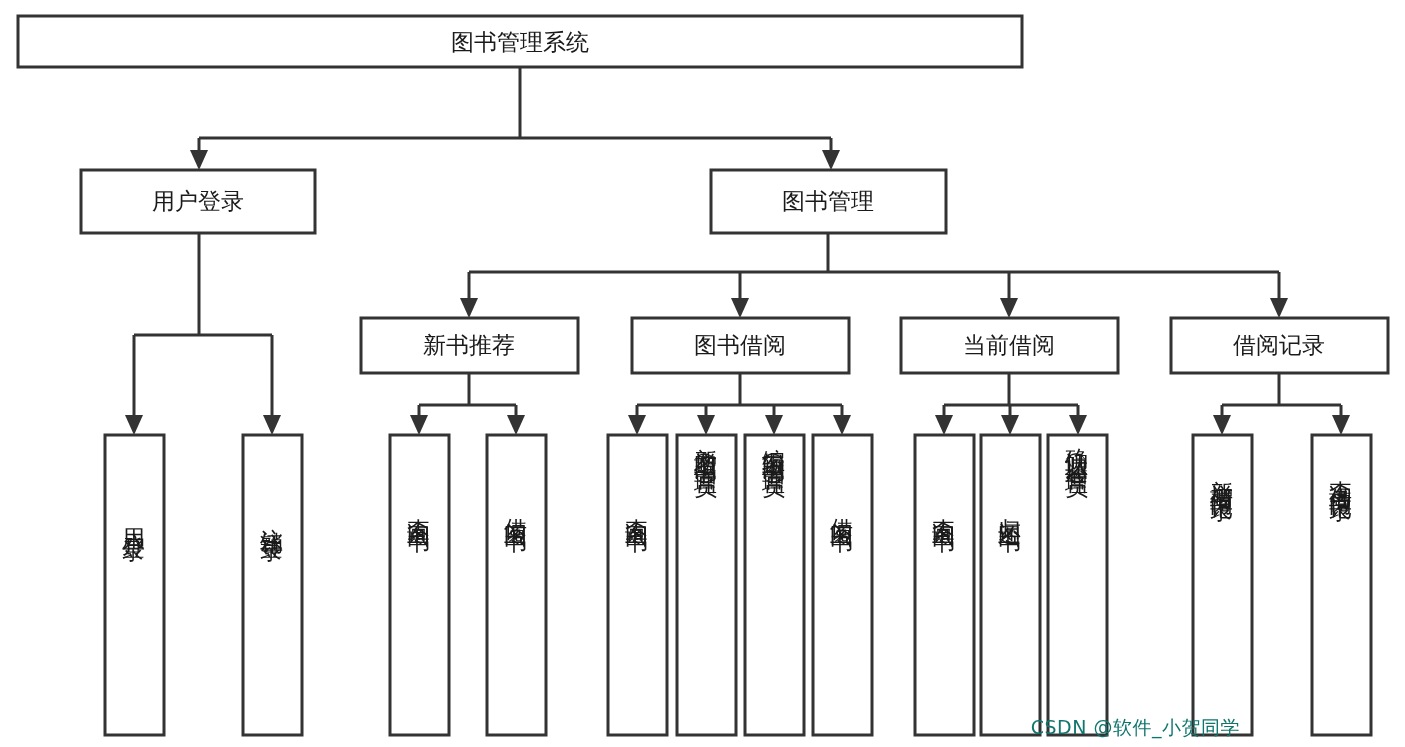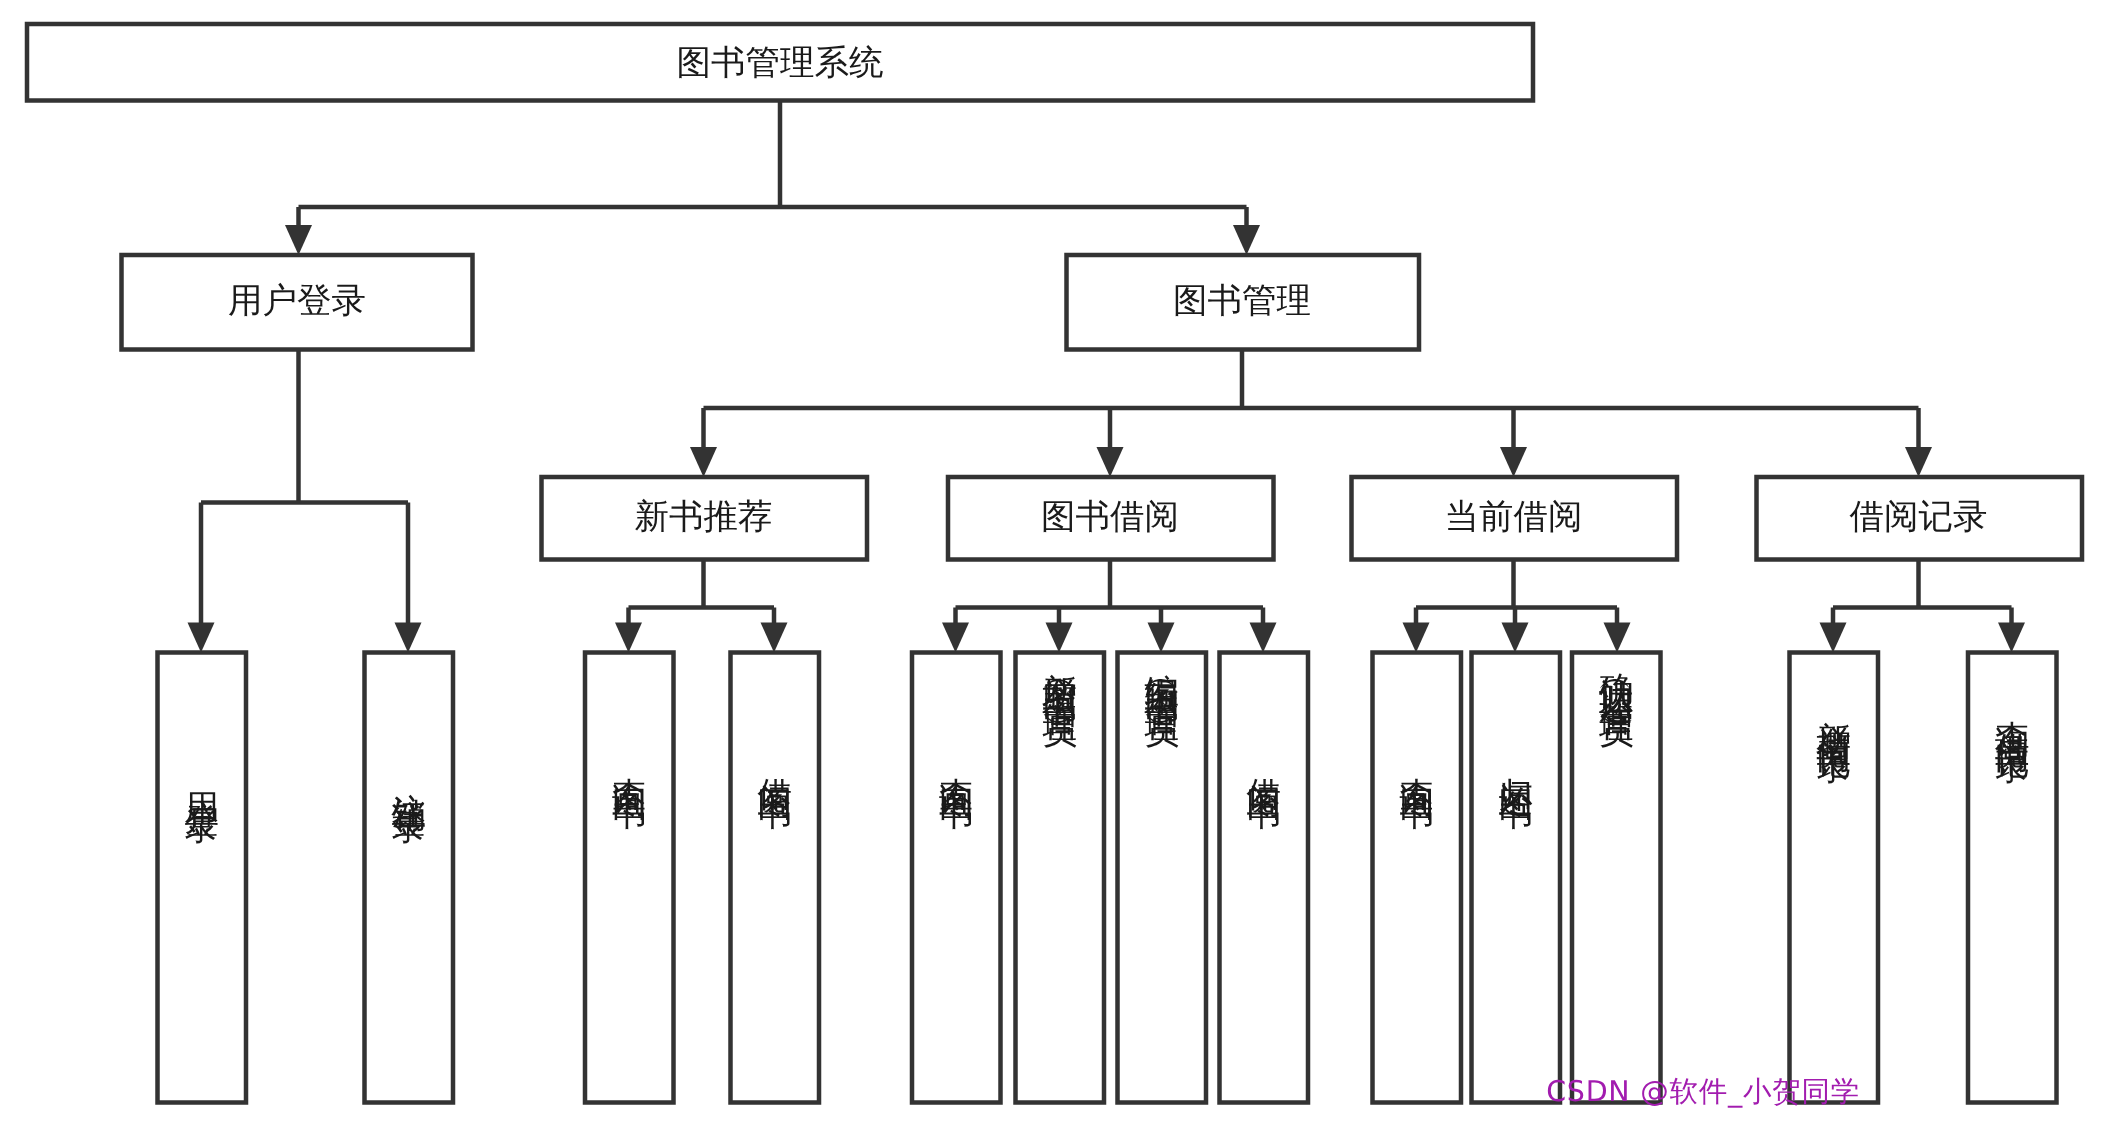--- a/index.html
+++ b/index.html
@@ -56,21 +56,21 @@
     text-orientation: upright;
     letter-spacing: 4px;
     white-space: pre;
   }
   .watermark-text {
     position: absolute;
     right: 8px;
     bottom: 6px;
     font-family: "DejaVu Sans", "Liberation Sans", sans-serif;
     font-size: 19px;
-    color: #a21caf;
+    color: #0f766e;
     letter-spacing: 0.5px;
     user-select: none;
     white-space: nowrap;
   }
 </style>
 </head>
 <body>
 
 <div id="diagram-root">
   <svg class="flowchart" viewBox="0 0 1405 747" xmlns="http://www.w3.org/2000/svg">

